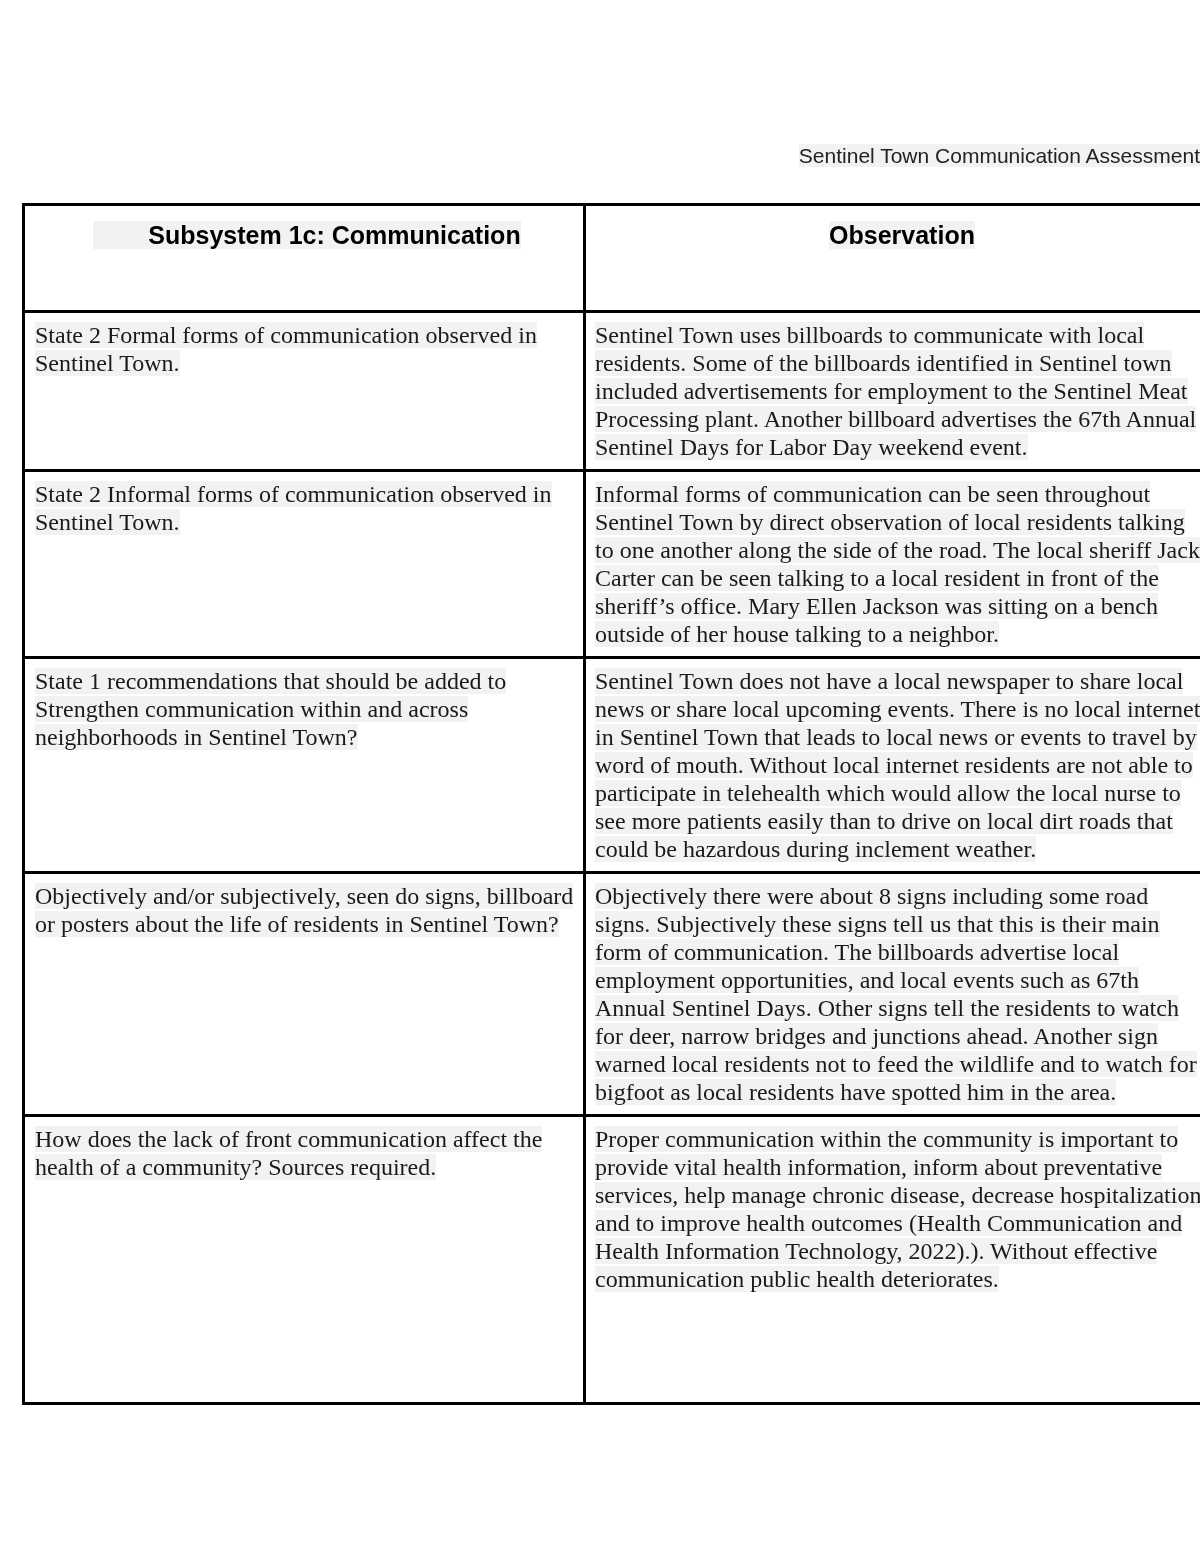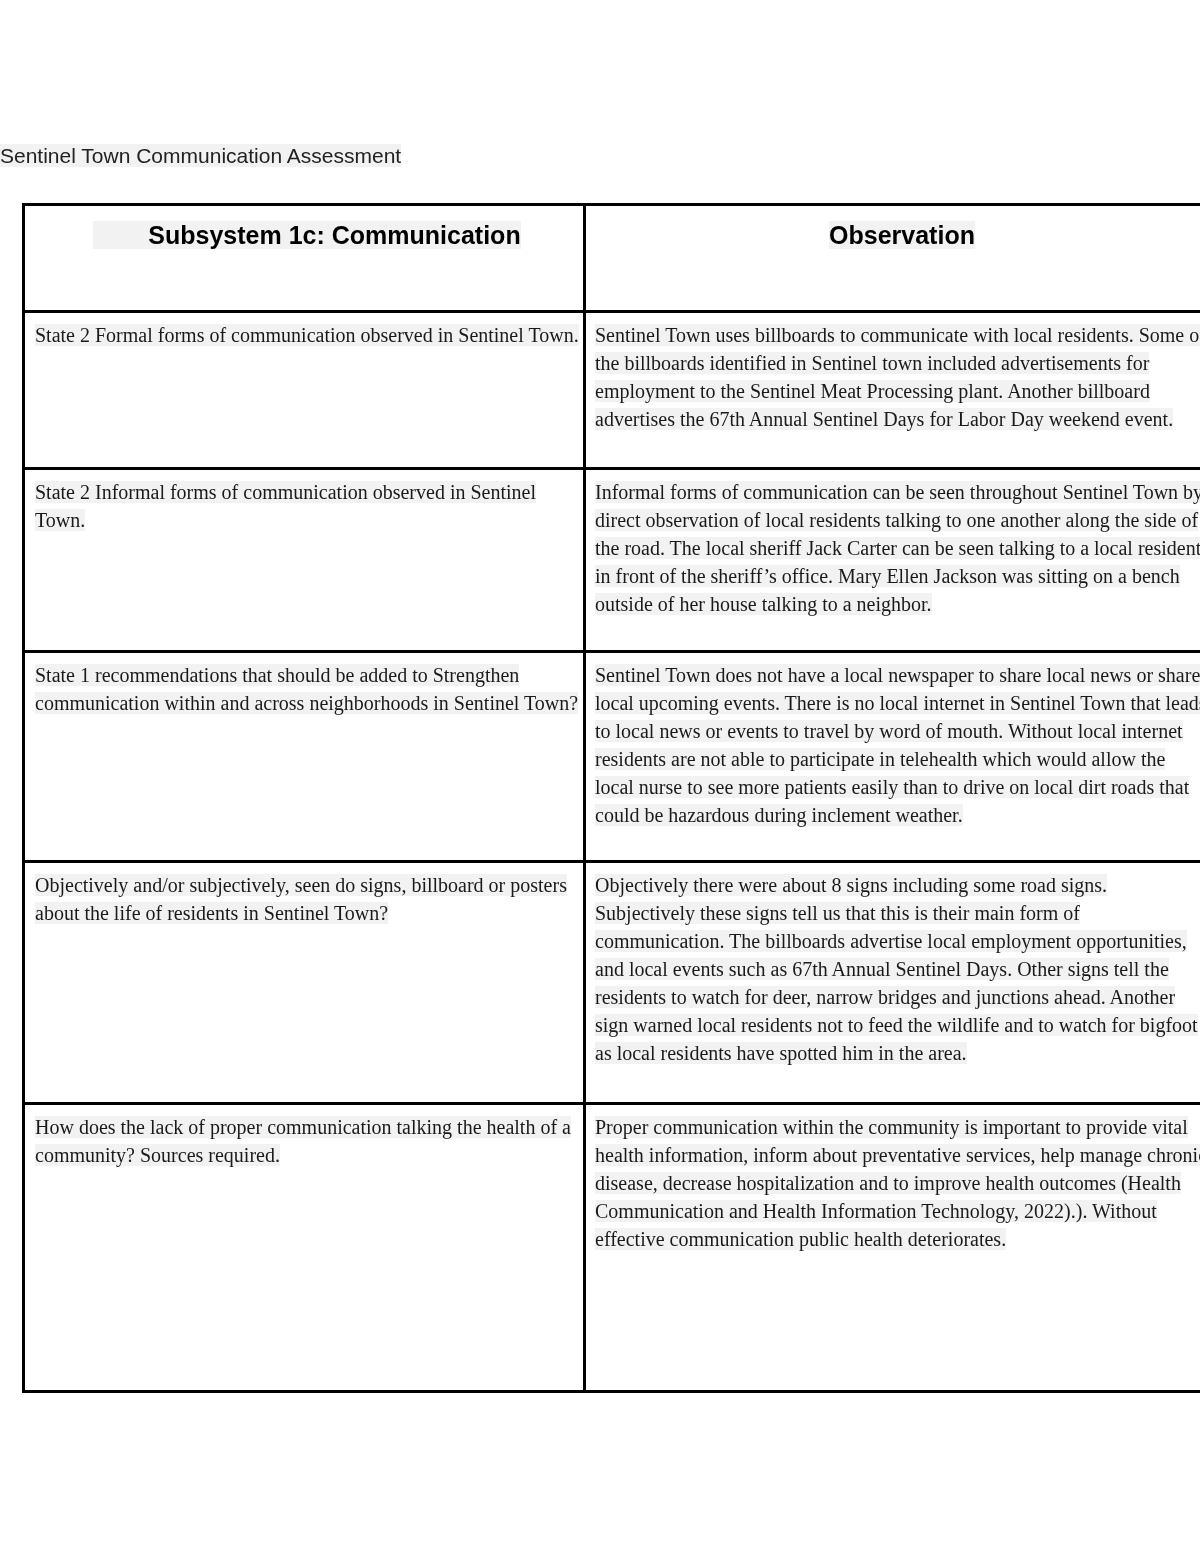--- a/index.html
+++ b/index.html
@@ -10,39 +10,39 @@
   .page {
     width: 1200px;
     height: 1553px;
     background: #ffffff;
     color: #111111;
     font-family: "Liberation Serif", serif;
     overflow: hidden;
   }
   .doc-title {
     padding-top: 143px;
-    text-align: left;
+    text-align: right;
     font-family: "Liberation Sans", sans-serif;
     font-size: 21px;
     line-height: 26px;
     color: #222222;
   }
   .hl {
     background: #f2f2f2;
   }
   .assessment-table {
     border-collapse: collapse;
     margin: 34px 0 0 22px;
     width: 1158px;
     table-layout: fixed;
   }
   .assessment-table td {
     border: 3px solid #000000;
     vertical-align: top;
-    font-size: 20px;
+    font-size: 24px;
     line-height: 28px;
     color: #1a1a1a;
   }
   .q-cell {
     width: 544px;
     padding: 8px 4px 8px 10px;
   }
   .o-cell {
     width: 614px;
     padding: 8px 10px 8px 9px;
@@ -89,19 +89,19 @@
       <td class="q-cell"><span class="hl">State 1 recommendations that should be added to Strengthen communication within and across neighborhoods in Sentinel Town?</span></td>
       <td class="o-cell"><span class="hl">Sentinel Town does not have a local newspaper to share local news or share local upcoming events. There is no local internet in Sentinel Town that leads to local news or events to travel by word of mouth. Without local internet residents are not able to participate in telehealth which would allow the local nurse to see more patients easily than to drive on local dirt roads that could be hazardous during inclement weather.</span></td>
     </tr>
 
     <tr style="height:242px;">
       <td class="q-cell"><span class="hl">Objectively and/or subjectively, seen do signs, billboard or posters about the life of residents in Sentinel Town?</span></td>
       <td class="o-cell"><span class="hl">Objectively there were about 8 signs including some road signs. Subjectively these signs tell us that this is their main form of communication. The billboards advertise local employment opportunities, and local events such as 67th Annual Sentinel Days. Other signs tell the residents to watch for deer, narrow bridges and junctions ahead. Another sign warned local residents not to feed the wildlife and to watch for bigfoot as local residents have spotted him in the area.</span></td>
     </tr>
 
     <tr style="height:288px;">
-      <td class="q-cell"><span class="hl">How does the lack of proper communication talking the health of a community? Sources required.</span></td>
+      <td class="q-cell"><span class="hl">How does the lack of front communication affect the health of a community? Sources required.</span></td>
       <td class="o-cell"><span class="hl">Proper communication within the community is important to provide vital health information, inform about preventative services, help manage chronic disease, decrease hospitalization and to improve health outcomes (Health Communication and Health Information Technology, 2022).). Without effective communication public health deteriorates.</span></td>
     </tr>
   </tbody>
     </table>
 
 </div>
 
 </body></html>

